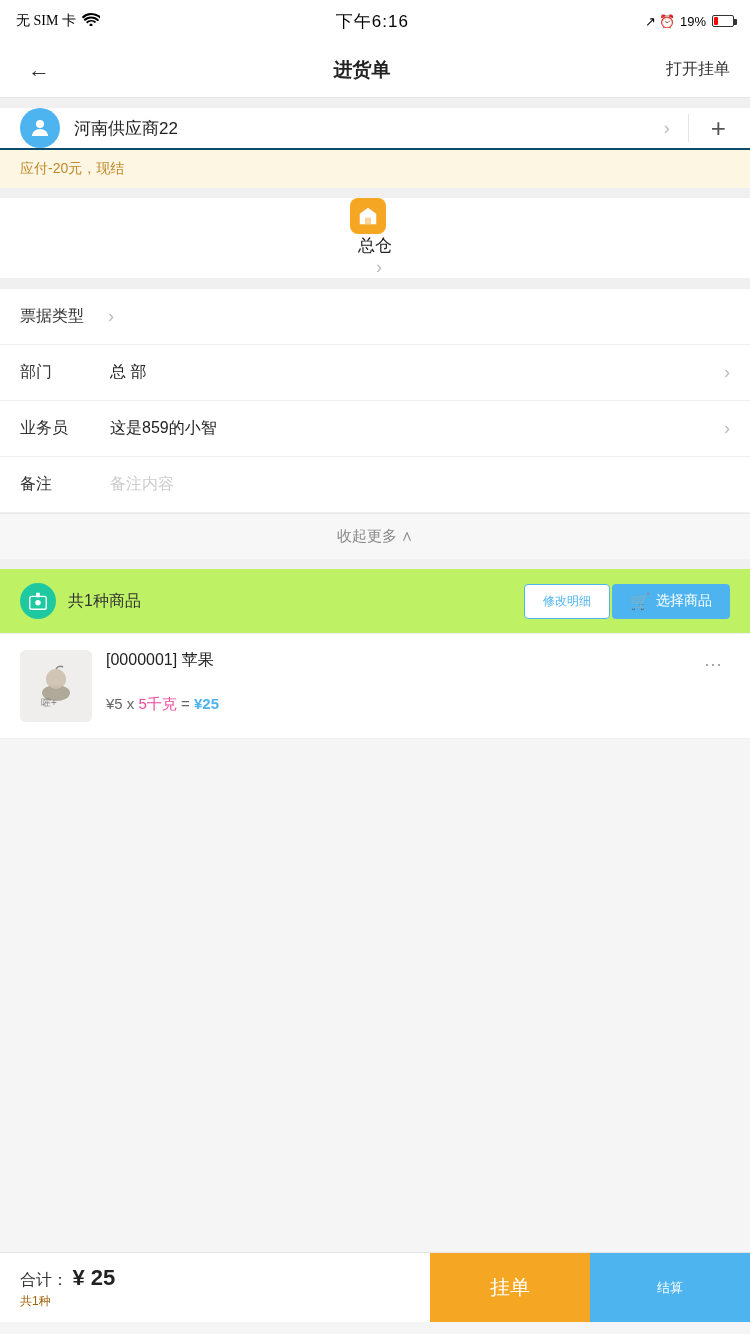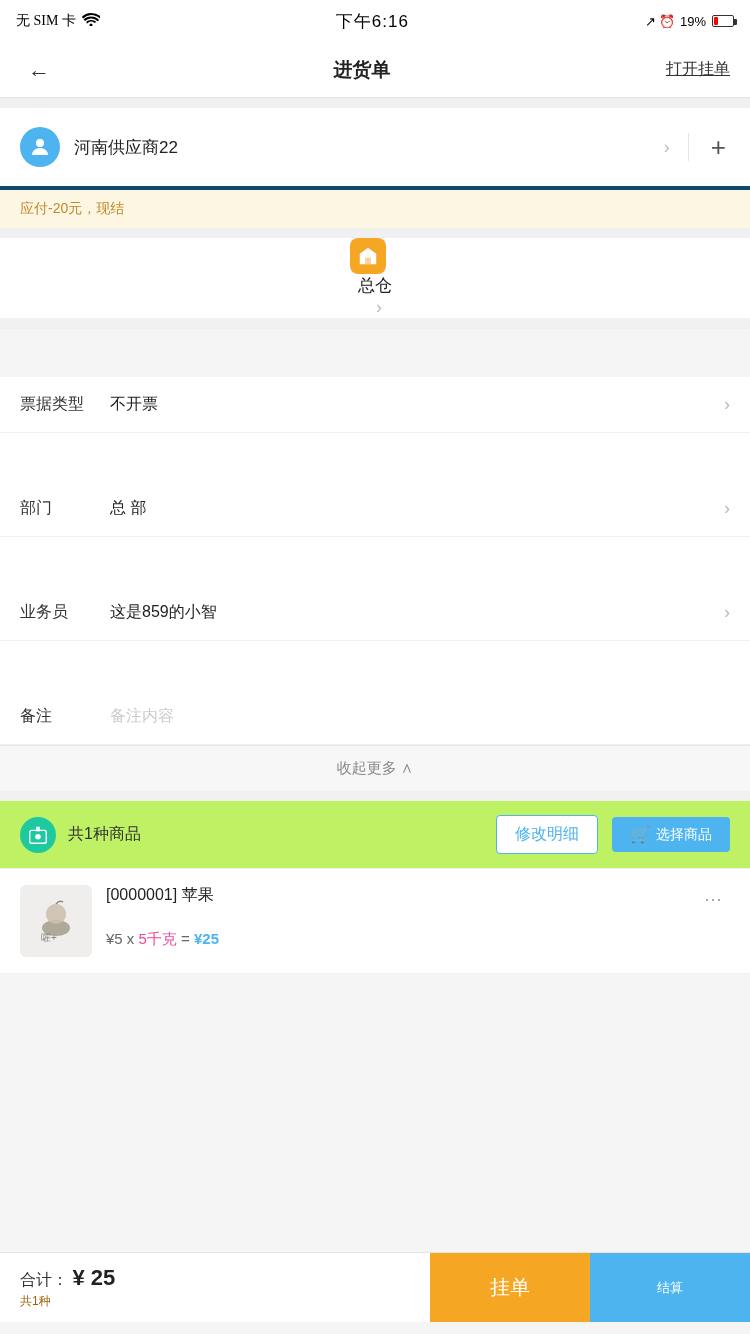--- a/index.html
+++ b/index.html
@@ -67,39 +67,38 @@
     }
     .nav-title {
       font-size: 19px;
       font-weight: 600;
       color: #222;
     }
     .nav-action {
       font-size: 16px;
       color: #333;
       cursor: pointer;
-      text-decoration: underline;
     }
 
     
     .section-gap { height: 10px; background: #f0f0f0; }
 
     
     .card {
       background: #fff;
       margin-bottom: 0;
     }
 
     
     .supplier-row {
-      padding: 19px 20px;
-      display: flex;
-      align-items: center;
-      background: #fff;
-      border-bottom: 4px solid #0c4a6e;
+      padding: 0 20px;
+      display: flex;
+      align-items: center;
+      background: #fff;
+      border-bottom: 2px solid #0c4a6e;
     }
     .supplier-avatar {
       width: 40px; height: 40px;
       border-radius: 50%;
       background: #4db4f0;
       display: flex; align-items: center; justify-content: center;
       margin-right: 14px;
       flex-shrink: 0;
     }
     .supplier-avatar svg { width: 24px; height: 24px; }
@@ -139,21 +138,20 @@
     .warehouse-name { flex: 1; font-size: 17px; color: #222; }
 
     
     .label-value-row {
       background: #fff;
       padding: 0 20px;
       display: flex;
       align-items: center;
       min-height: 56px;
       border-bottom: 1px solid #f0f0f0;
-      margin-top: 48px;
     }
     .lv-label {
       font-size: 16px;
       color: #333;
       width: 80px;
       flex-shrink: 0;
     }
     .lv-value {
       flex: 1;
       font-size: 16px;
@@ -164,20 +162,21 @@
 
     
     .collapse-bar {
       background: #f7f7f7;
       height: 46px;
       display: flex;
       align-items: center;
       justify-content: center;
       border-top: 1px solid #e8e8e8;
       cursor: pointer;
+      font-family: Liberation Serif, serif;
     }
     .collapse-bar span {
       font-size: 15px;
       color: #888;
     }
 
     
     .product-header {
       background: #bef264;
       padding: 14px 20px;
@@ -193,23 +192,23 @@
       margin-right: 12px;
       flex-shrink: 0;
     }
     .product-count { flex: 1; font-size: 16px; color: #333; }
     .btn-outline {
       border: 1.5px solid #4db4f0;
       color: #4db4f0;
       background: #fff;
       padding: 8px 18px;
       border-radius: 4px;
-      font-size: 16px;
-      cursor: pointer;
-      margin-right: 14px;
+      font-size: 12px;
+      cursor: pointer;
+      margin-right: 2px;
     }
     .btn-primary {
       background: #4db4f0;
       color: #fff;
       border: none;
       padding: 8px 18px;
       border-radius: 4px;
       font-size: 14px;
       cursor: pointer;
       display: flex; align-items: center; gap: 6px;
@@ -353,21 +352,20 @@
     <span class="warehouse-name">总仓</span>
     <span class="chevron">›</span>
   </div>
 </div>
 
 <div class="section-gap"></div>
 
 <div class="card">
   <div class="label-value-row">
     <span class="lv-label">票据类型</span>
-    <span class="lv-value">不开票</span>
     <span class="chevron">›</span>
   </div>
   <div class="label-value-row">
     <span class="lv-label">部门</span>
     <span class="lv-value">总 部</span>
     <span class="chevron">›</span>
   </div>
   <div class="label-value-row">
     <span class="lv-label">业务员</span>
     <span class="lv-value">这是859的小智</span>

